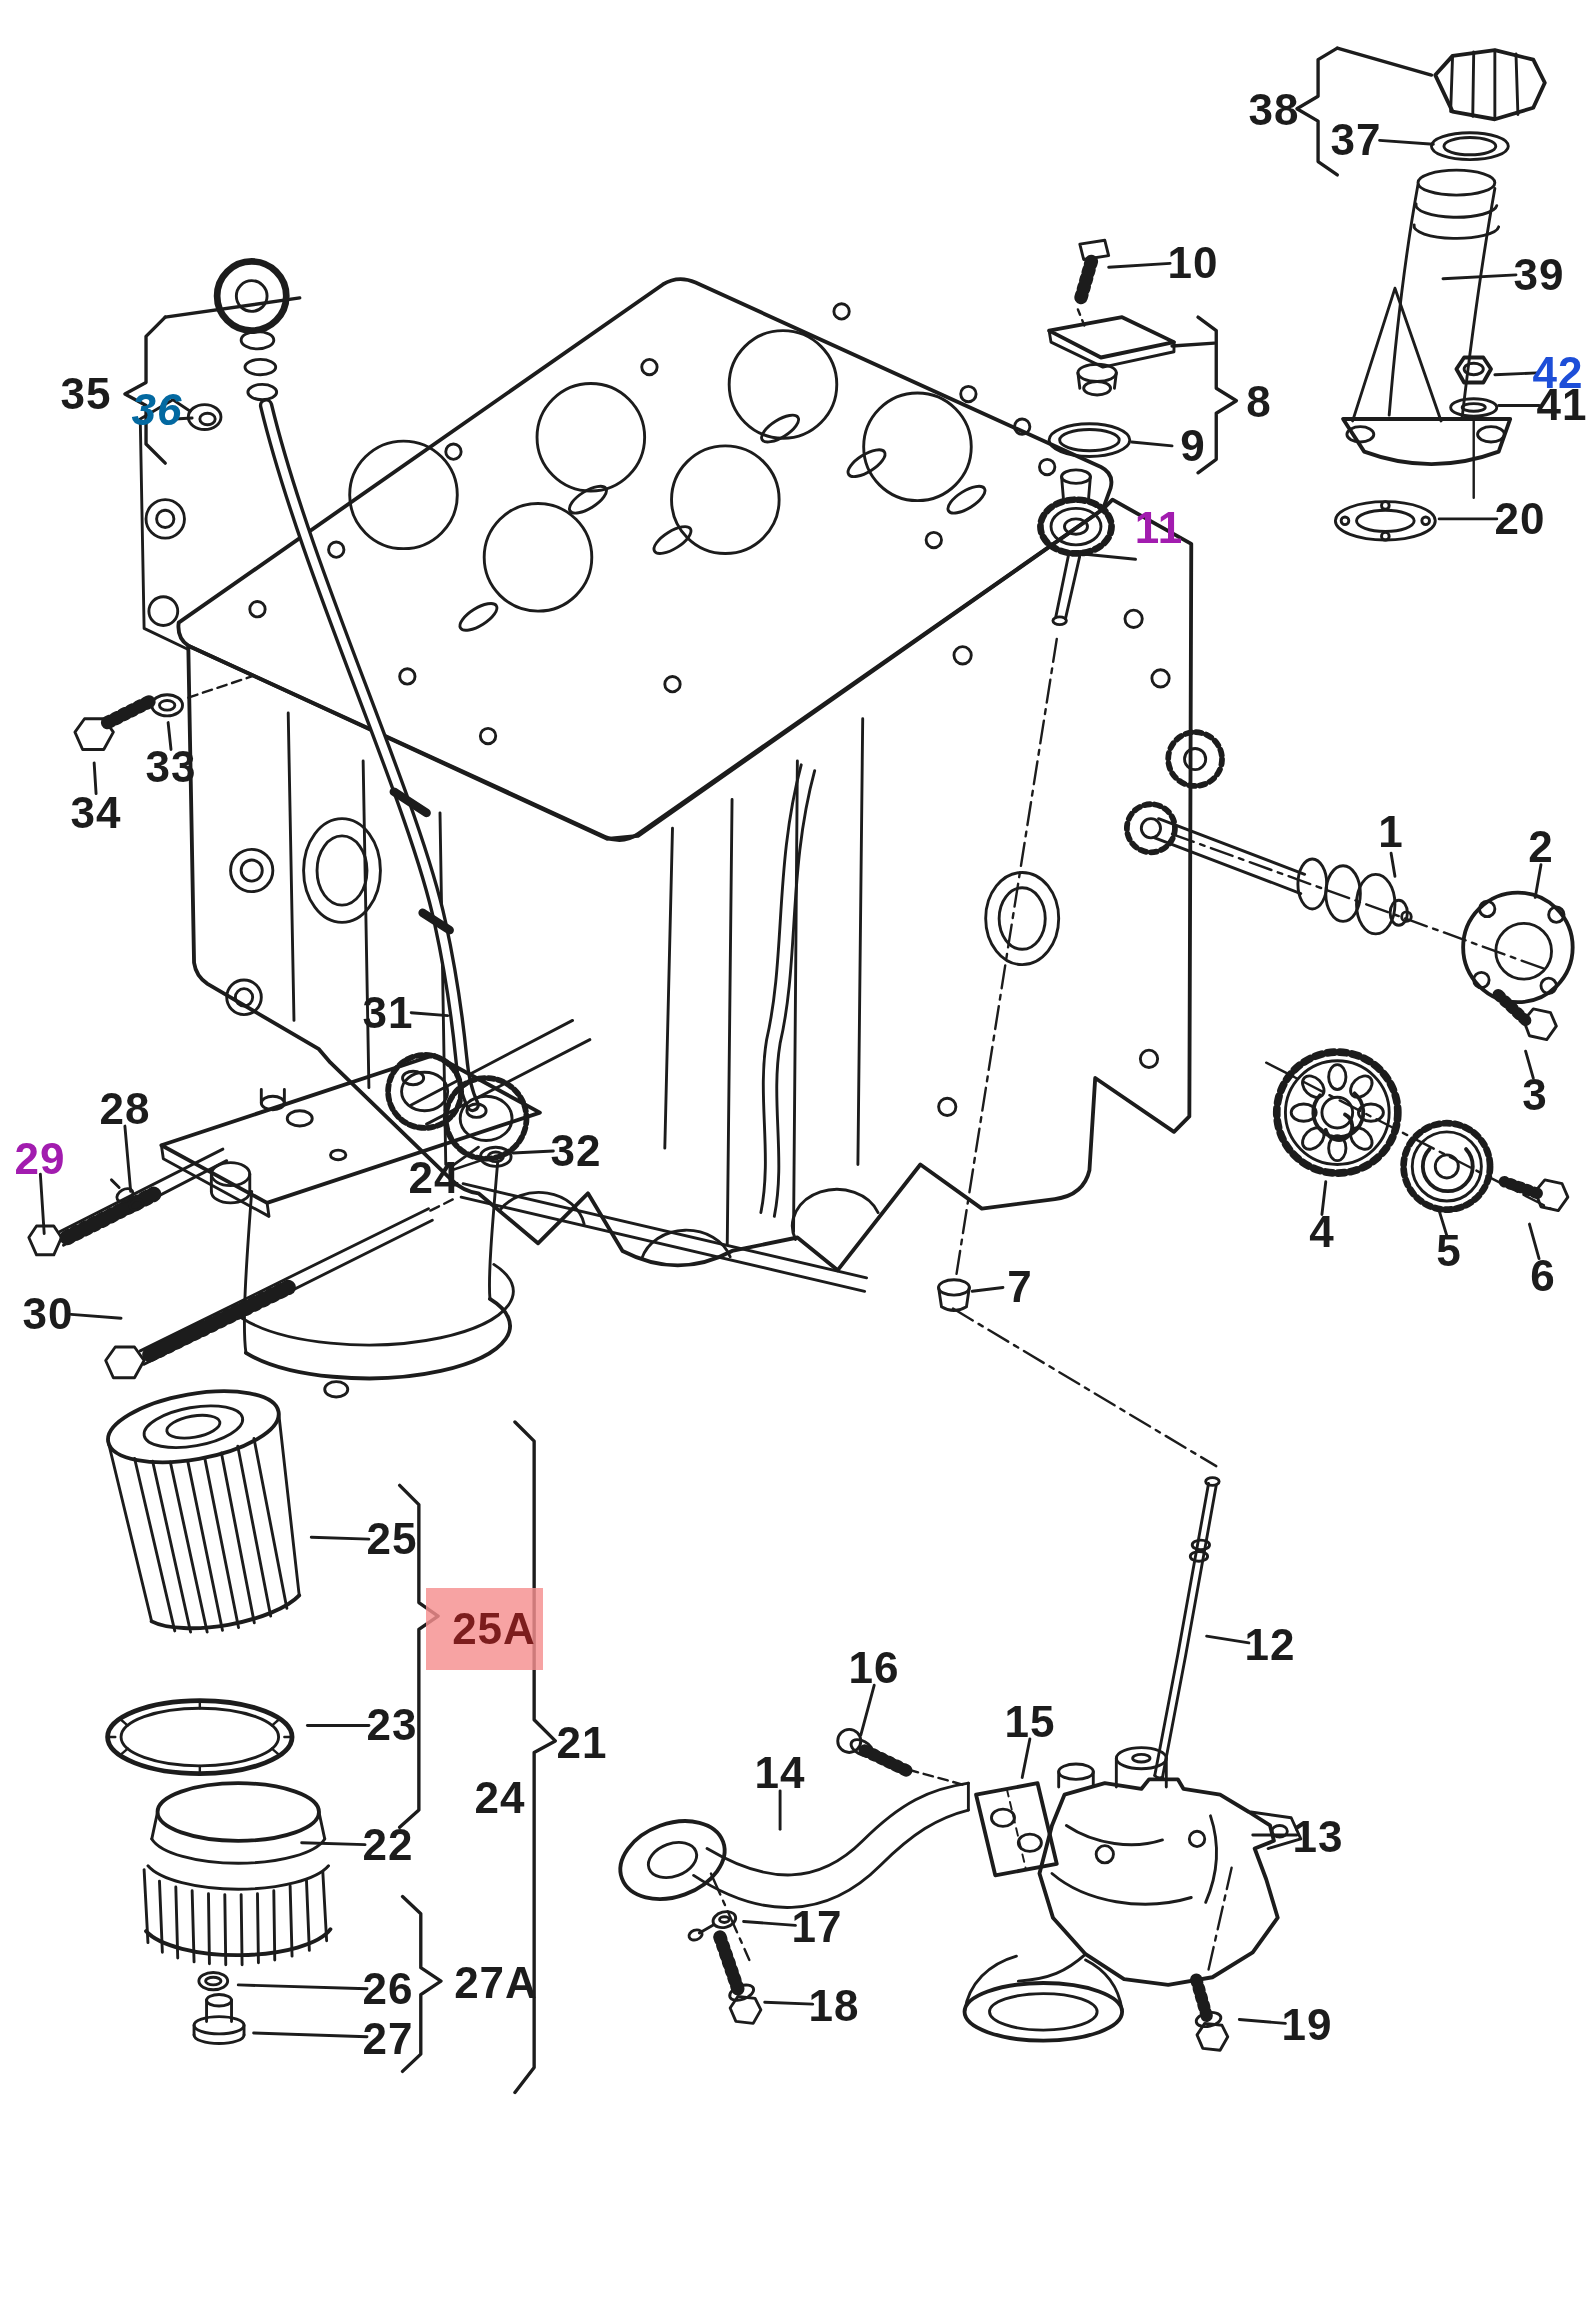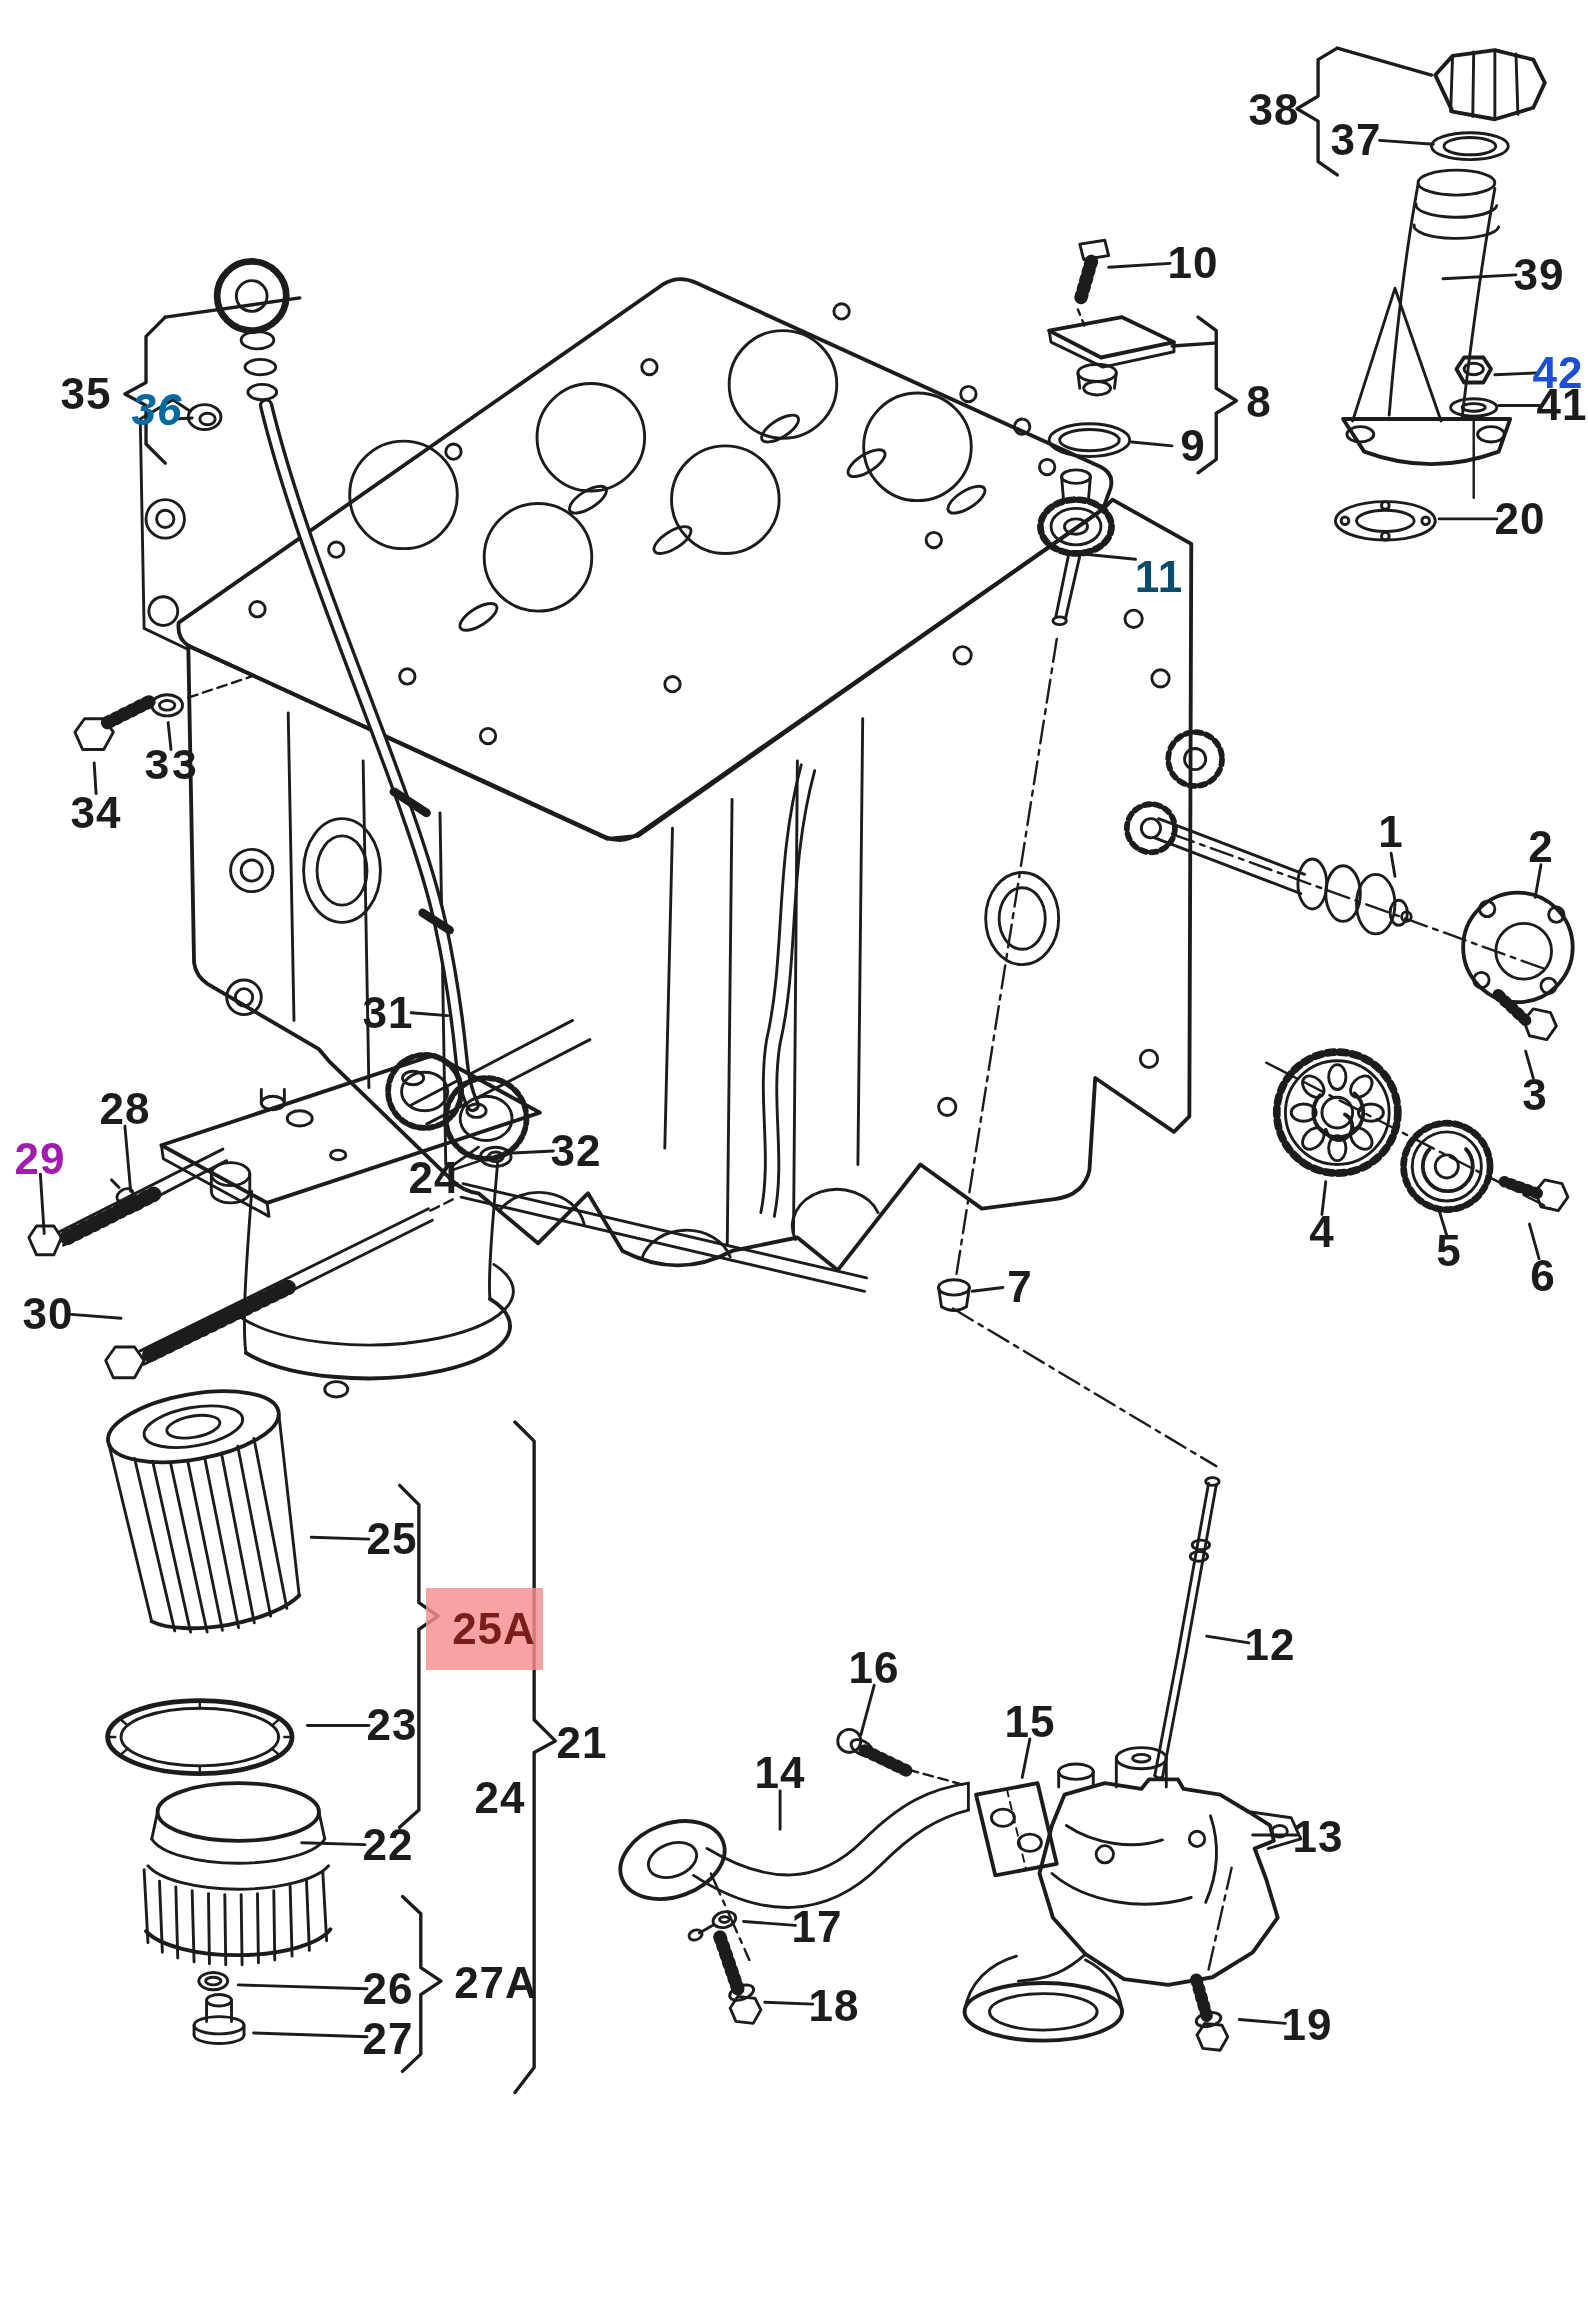--- a/index.html
+++ b/index.html
@@ -376,21 +376,21 @@
       <span class="lbl" style="left: 1391px; top: 832px; color: rgb(28, 28, 28);">1</span>
       <span class="lbl" style="left: 1541px; top: 847px; color: rgb(28, 28, 28);">2</span>
       <span class="lbl" style="left: 1535px; top: 1095px; color: rgb(28, 28, 28);">3</span>
       <span class="lbl" style="left: 1322px; top: 1232px; color: rgb(28, 28, 28);">4</span>
       <span class="lbl" style="left: 1449px; top: 1251px; color: rgb(28, 28, 28);">5</span>
       <span class="lbl" style="left: 1543px; top: 1276px; color: rgb(28, 28, 28);">6</span>
       <span class="lbl" style="left: 1020px; top: 1287px; color: rgb(28, 28, 28);">7</span>
       <span class="lbl" style="left: 1259px; top: 402px; color: rgb(28, 28, 28);">8</span>
       <span class="lbl" style="left: 1193px; top: 446px; color: rgb(28, 28, 28);">9</span>
       <span class="lbl" style="left: 1193px; top: 263px; color: rgb(28, 28, 28);">10</span>
-      <span class="lbl" style="left: 1159px; top: 577px; color: #0c4a6e;">11</span>
+      <span class="lbl" style="left: 1159px; top: 528px; color: #a21caf;">11</span>
       <span class="lbl" style="left: 1270px; top: 1645px; color: rgb(28, 28, 28);">12</span>
       <span class="lbl" style="left: 1318px; top: 1837px; color: rgb(28, 28, 28);">13</span>
       <span class="lbl" style="left: 780px; top: 1773px; color: rgb(28, 28, 28);">14</span>
       <span class="lbl" style="left: 1030px; top: 1722px; color: rgb(28, 28, 28);">15</span>
       <span class="lbl" style="left: 874px; top: 1668px; color: rgb(28, 28, 28);">16</span>
       <span class="lbl" style="left: 817px; top: 1927px; color: rgb(28, 28, 28);">17</span>
       <span class="lbl" style="left: 834px; top: 2006px; color: rgb(28, 28, 28);">18</span>
       <span class="lbl" style="left: 1307px; top: 2025px; color: rgb(28, 28, 28);">19</span>
       <span class="lbl" style="left: 582px; top: 1743px; color: rgb(28, 28, 28);">21</span>
       <span class="lbl" style="left: 388px; top: 1845px; color: rgb(28, 28, 28);">22</span>
@@ -399,21 +399,21 @@
       <span class="lbl" style="left: 500px; top: 1798px; color: rgb(28, 28, 28);">24</span>
       <span class="lbl" style="left: 392px; top: 1539px; color: rgb(28, 28, 28);">25</span>
       <span class="lbl" style="left: 388px; top: 1989px; color: rgb(28, 28, 28);">26</span>
       <span class="lbl" style="left: 388px; top: 2039px; color: rgb(28, 28, 28);">27</span>
       <span class="lbl" style="left: 496px; top: 1983px; color: rgb(28, 28, 28);">27A</span>
       <span class="lbl" style="left: 125px; top: 1109px; color: rgb(28, 28, 28);">28</span>
       <span class="lbl" style="left: 40px; top: 1159px; color: #a21caf;">29</span>
       <span class="lbl" style="left: 48px; top: 1314px; color: rgb(28, 28, 28);">30</span>
       <span class="lbl" style="left: 388px; top: 1013px; color: rgb(28, 28, 28);">31</span>
       <span class="lbl" style="left: 576px; top: 1151px; color: rgb(28, 28, 28);">32</span>
-      <span class="lbl" style="left: 171px; top: 767px; color: rgb(28, 28, 28); font-family: Liberation Mono, monospace;">33</span>
+      <span class="lbl" style="left: 171px; top: 767px; color: rgb(28, 28, 28);">33</span>
       <span class="lbl" style="left: 96px; top: 813px; color: rgb(28, 28, 28);">34</span>
       <span class="lbl" style="left: 86px; top: 394px; color: rgb(28, 28, 28);">35</span>
       <span class="lbl" style="left: 157px; top: 410px; color: #0369a1; font-style: italic;">36</span>
       <span class="lbl" style="left: 1356px; top: 140px; color: rgb(28, 28, 28);">37</span>
       <span class="lbl" style="left: 1274px; top: 110px; color: rgb(28, 28, 28);">38</span>
       <span class="lbl" style="left: 1539px; top: 275px; color: rgb(28, 28, 28);">39</span>
       <span class="lbl" style="left: 1520px; top: 519px; color: rgb(28, 28, 28);">20</span>
       <span class="lbl" style="left: 1562px; top: 405px; color: rgb(28, 28, 28);">41</span>
       <span class="lbl" style="left: 1558px; top: 373px; color: #1d4ed8;">42</span>
     </div>

